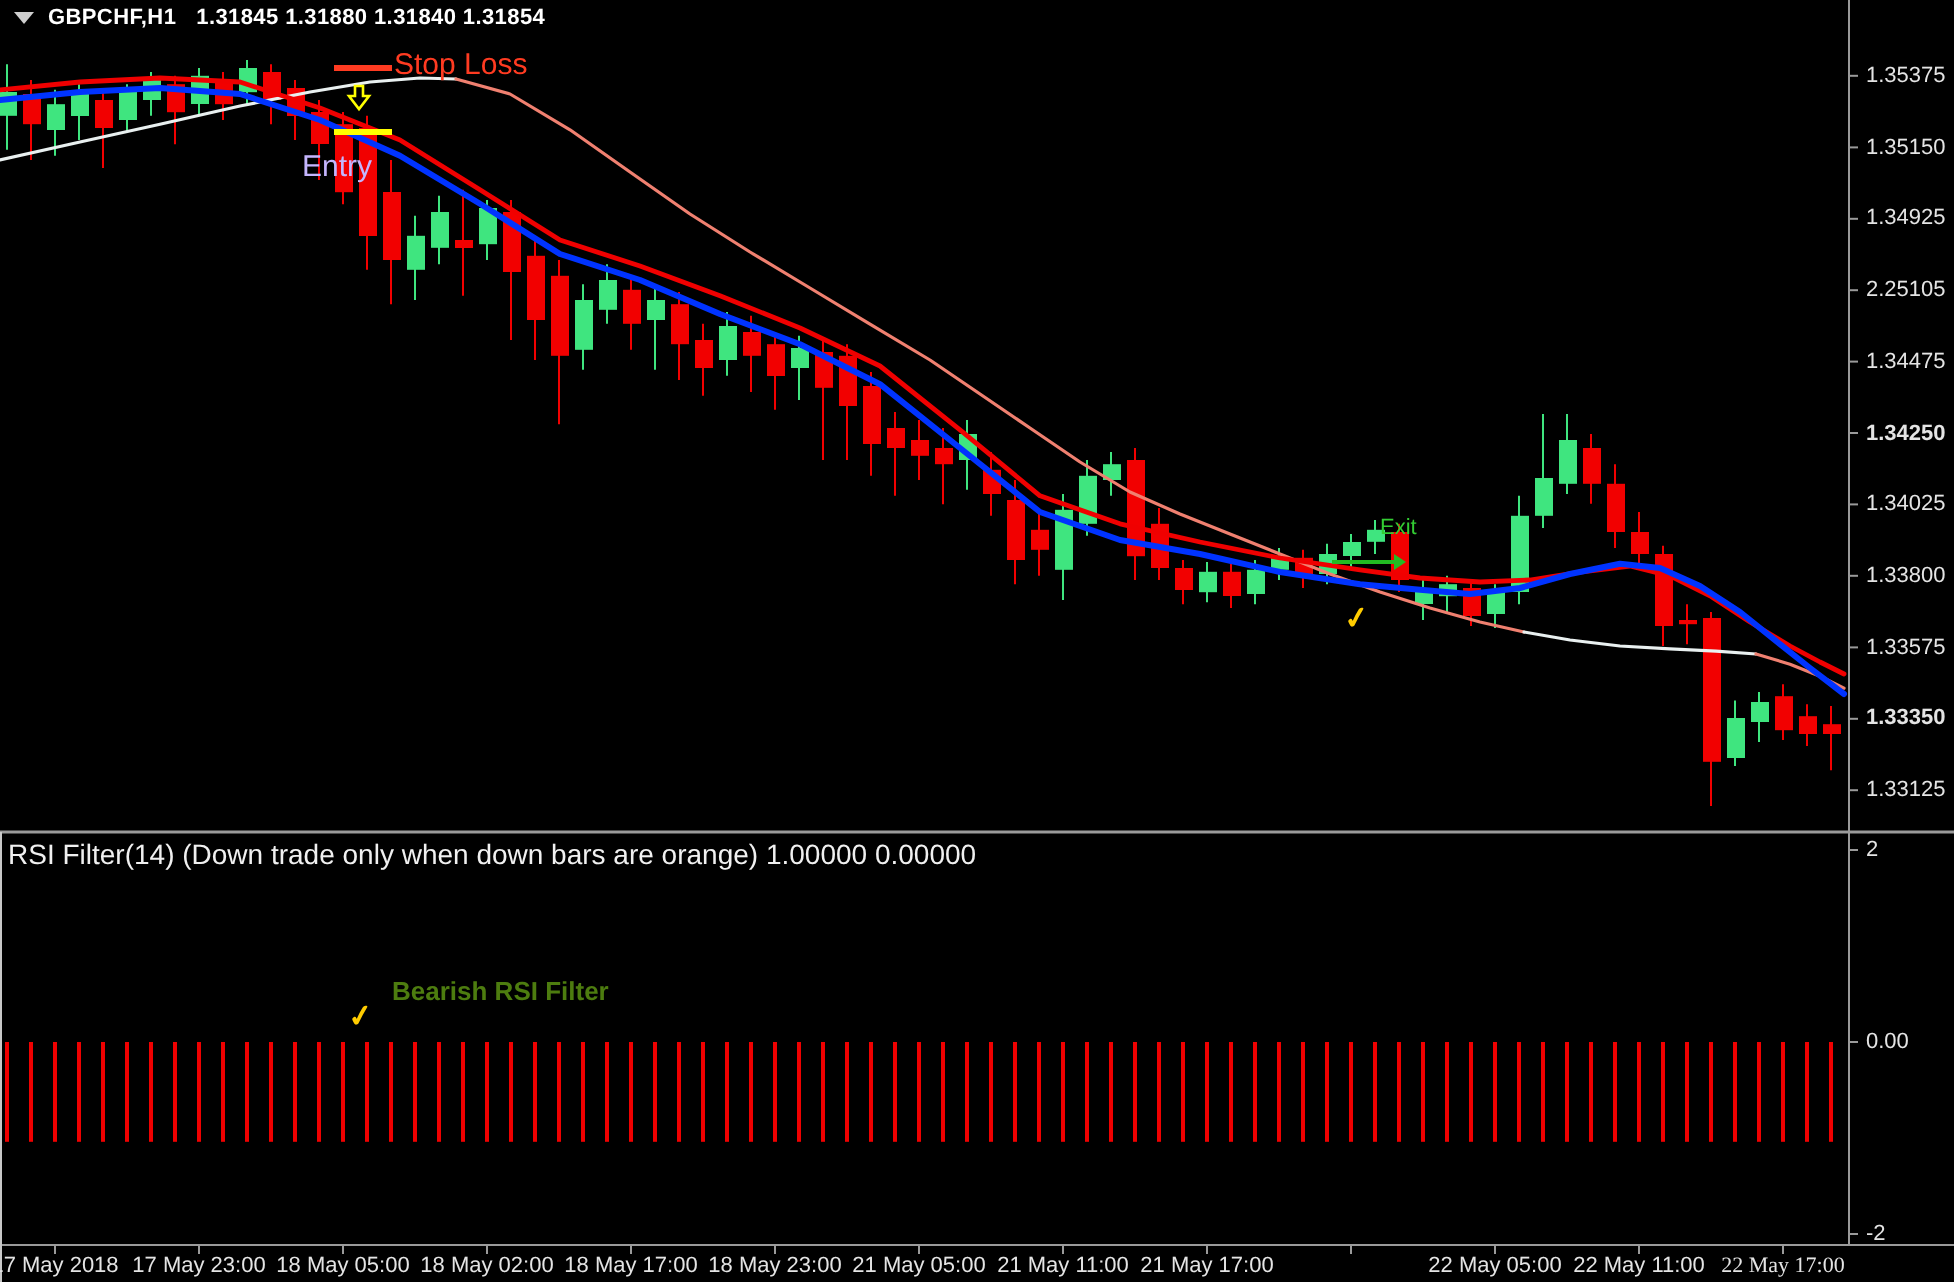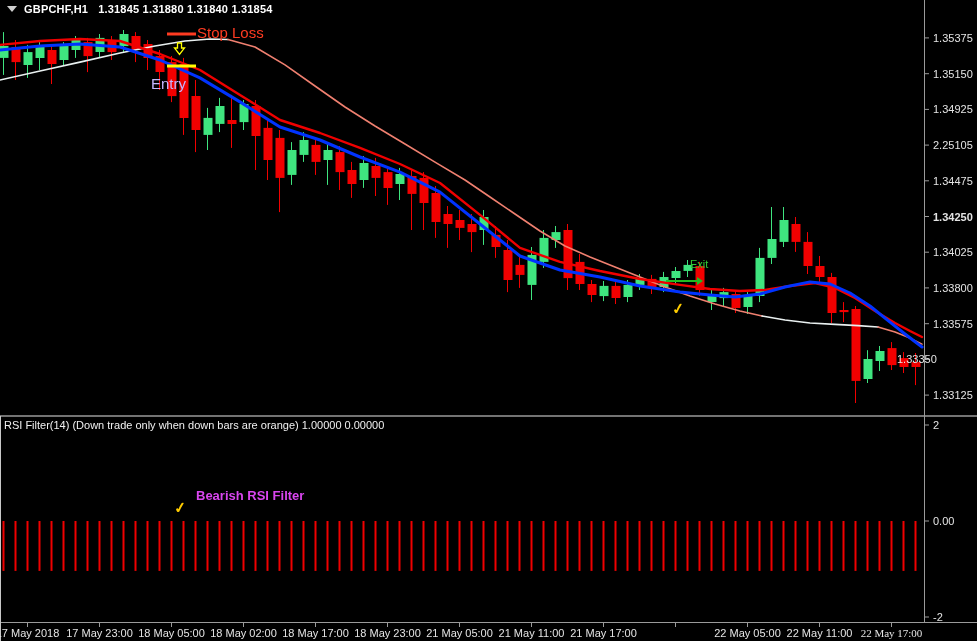--- a/index.html
+++ b/index.html
@@ -11,21 +11,21 @@
              color:#fff;font-size:11px;font-weight:bold;letter-spacing:.2px;}
   #collapse-tri{width:0;height:0;border-left:5px solid transparent;border-right:5px solid transparent;
                 border-top:6px solid #cfcfcf;margin-right:7px;display:inline-block;}
   #title-bar .quotes{margin-left:10px;font-weight:bold;}
   .annot{position:absolute;white-space:nowrap;}
   #stop-loss-label{font-size:15px;}
   #entry-label{font-size:15px;}
   #exit-label{font-size:11px;}
   #bearish-label{font-size:13px;font-weight:bold;}
   .check{position:absolute;font-size:15px;font-weight:bold;transform:rotate(-8deg);}
-  #rsi-header{position:absolute;left:4px;top:419px;color:#f0f0f0;font-size:11px;}
+  #rsi-header{position:absolute;left:4px;top:419px;color:#f0f0f0;font-size:14px;}
   .time-lbl{transform:translateX(-50%);}
 </style>
 </head>
 <body>
 
 <div id="root">
   <svg id="chart-svg" width="977" height="641">
       <line x1="3.5" y1="32.1" x2="3.5" y2="74.9" stroke="#3fe57f" stroke-width="1"></line>
       <rect x="-0.5" y="46.0" width="9" height="11.9" fill="#3fe57f"></rect>
       <line x1="15.5" y1="40.0" x2="15.5" y2="80.0" stroke="#f20000" stroke-width="1"></line>
@@ -304,21 +304,21 @@
   <div id="axis-labels">
       <div class="lbl " style="left: 933px; top: 32px;">1.35375</div>
       <div class="lbl " style="left: 933px; top: 68px;">1.35150</div>
       <div class="lbl " style="left: 933px; top: 103px;">1.34925</div>
       <div class="lbl " style="left: 933px; top: 139px;">2.25105</div>
       <div class="lbl " style="left: 933px; top: 175px;">1.34475</div>
       <div class="lbl " style="left: 933px; top: 211px; font-weight: bold;">1.34250</div>
       <div class="lbl " style="left: 933px; top: 246px;">1.34025</div>
       <div class="lbl " style="left: 933px; top: 282px;">1.33800</div>
       <div class="lbl " style="left: 933px; top: 318px;">1.33575</div>
-      <div class="lbl " style="left: 897px; top: 353px;">1.33350</div>
+      <div class="lbl " style="left: 933px; top: 353px; font-weight: bold;">1.33350</div>
       <div class="lbl " style="left: 933px; top: 389px;">1.33125</div>
       <div class="lbl " style="left: 933px; top: 419px;">2</div>
       <div class="lbl " style="left: 933px; top: 515px;">0.00</div>
       <div class="lbl " style="left: 933px; top: 611px;">-2</div>
       <div class="lbl time-lbl" style="left: 27.5px; top: 627px;">17 May 2018</div>
       <div class="lbl time-lbl" style="left: 99.5px; top: 627px;">17 May 23:00</div>
       <div class="lbl time-lbl" style="left: 171.5px; top: 627px;">18 May 05:00</div>
       <div class="lbl time-lbl" style="left: 243.5px; top: 627px;">18 May 02:00</div>
       <div class="lbl time-lbl" style="left: 315.5px; top: 627px;">18 May 17:00</div>
       <div class="lbl time-lbl" style="left: 387.5px; top: 627px;">18 May 23:00</div>
@@ -334,17 +334,17 @@
   <div id="title-bar">
     <span id="collapse-tri"></span>
     <span>GBPCHF,H1</span>
     <span class="quotes">1.31845 1.31880 1.31840 1.31854</span>
   </div>
 
   <div id="stop-loss-label" class="annot" style="left: 197px; top: 24px; color: rgb(255, 59, 33);">Stop Loss</div>
   <div id="entry-label" class="annot" style="left: 151px; top: 75px; color: #c4b5fd;">Entry</div>
   <div id="exit-label" class="annot" style="left: 690px; top: 258px; color: rgb(51, 204, 51);">Exit</div>
   <div id="exit-check" class="check" style="left: 672px; top: 300px; color: rgb(255, 204, 0);">✓</div>
-  <div id="bearish-label" class="annot" style="left: 196px; top: 488px; color: #d946ef;">Bearish RSI Filter</div>
+  <div id="bearish-label" class="annot" style="left: 196px; top: 488px; color: #4d7c0f;">Bearish RSI Filter</div>
   <div id="bearish-check" class="check" style="left: 174px; top: 499px; color: rgb(255, 204, 0);">✓</div>
 
   <div id="rsi-header">RSI Filter(14)  (Down trade only when down bars are orange) 1.00000 0.00000</div>
 </div>
 
 </body></html>

